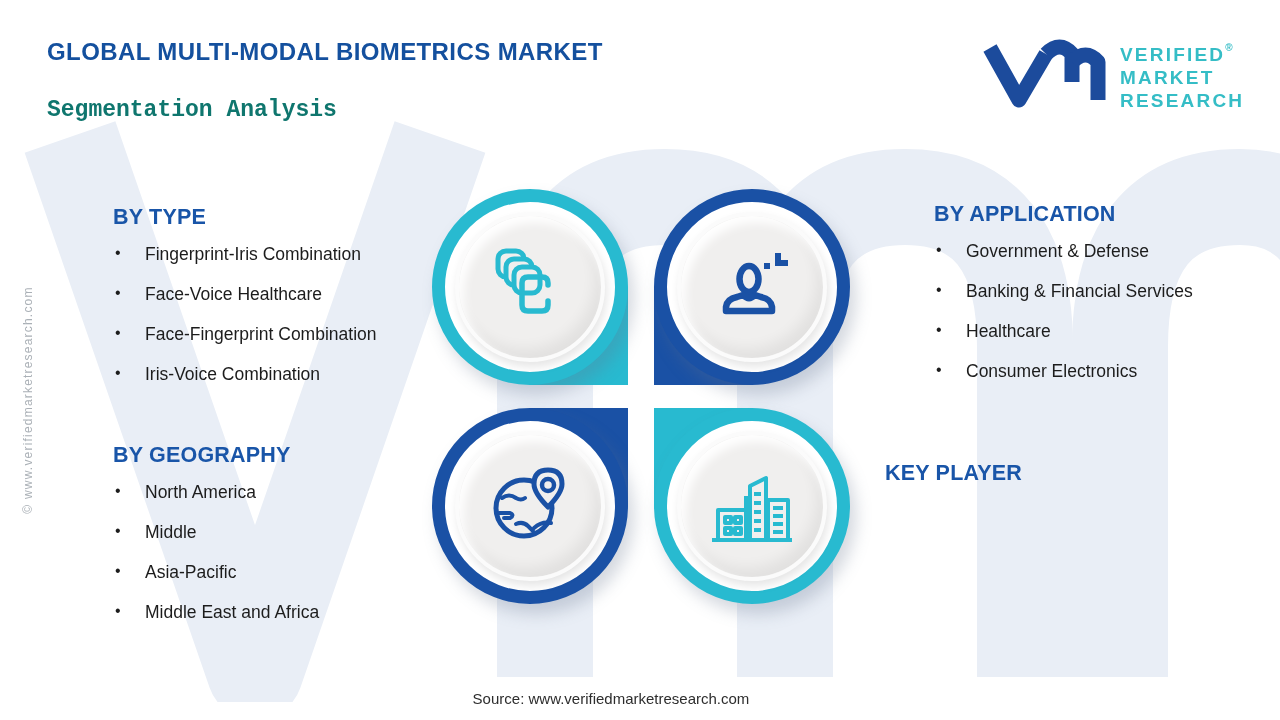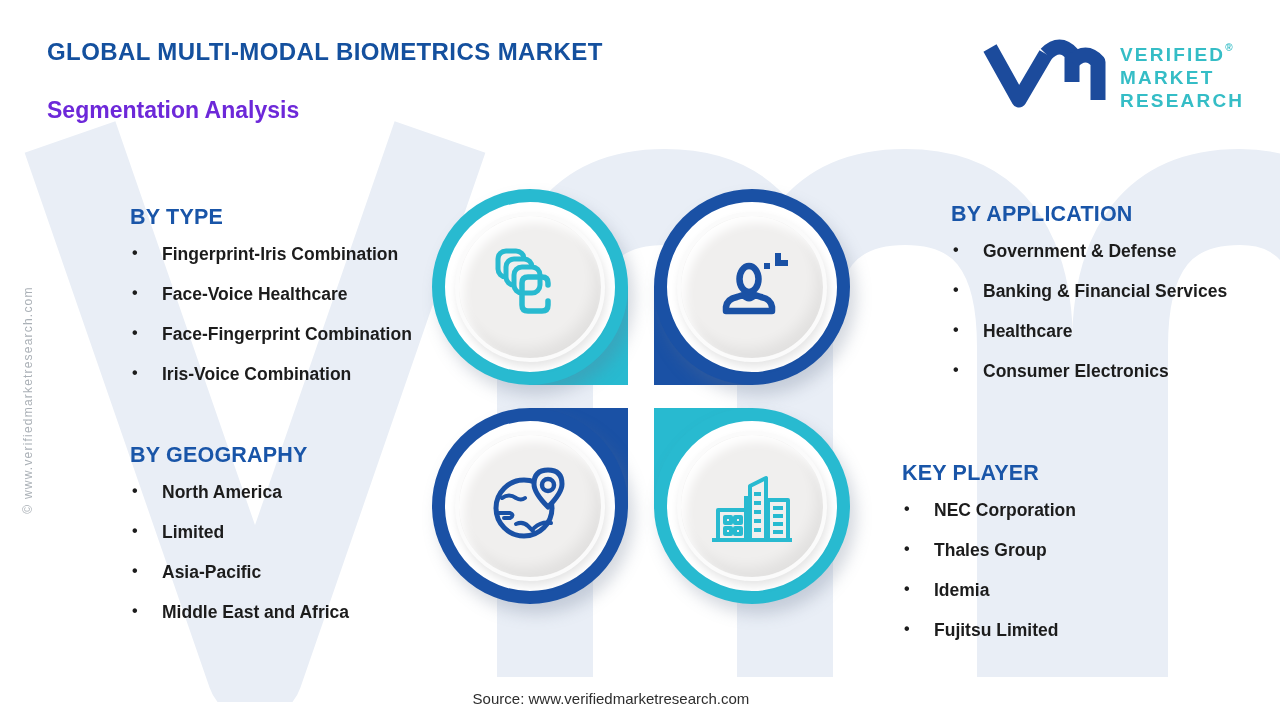--- a/index.html
+++ b/index.html
@@ -5,41 +5,41 @@
   html,body{margin:0;padding:0;}
   body{width:1280px;height:720px;position:relative;overflow:hidden;background:#ffffff;
        font-family:"Liberation Sans", sans-serif;}
   .abs{position:absolute;}
 
   
   #watermark{left:0;top:112px;pointer-events:none;}
 
   
   #page-title{left:47px;top:38px;font-size:24px;font-weight:bold;color:#14509e;letter-spacing:.4px;}
-  #page-subtitle{left:47px;top:97px;font-size:23px;font-weight:bold;color:#6d28d9;}
+  #page-subtitle{left:47px;top:97px;font-size:23px;font-weight:bold;color:#0f766e;font-family:Liberation Mono, monospace;}
 
   
   #logo{right:18px;top:30px;width:310px;height:85px;}
   #logo-mark{position:absolute;left:30px;top:8px;}
   #logo-text{position:absolute;left:168px;top:6px;color:#35bdc6;font-weight:bold;
              font-size:19px;line-height:23px;letter-spacing:2.2px;}
   #logo-text .reg{font-size:10px;vertical-align:10px;letter-spacing:0;}
 
   
   #side-copyright{left:28px;top:400px;transform:translate(-50%,-50%) rotate(-90deg);
     white-space:nowrap;color:#aab0b6;font-size:12px;letter-spacing:1.2px;}
 
   
-  .section{width:360px;margin-left:17px;}
+  .section{width:360px;}
   #sec-type{left:113px;top:205px;}
   #sec-application{left:934px;top:202px;}
   #sec-geography{left:113px;top:443px;}
   #sec-keyplayer{left:885px;top:461px;}
   .section h2{margin:0 0 14px 0;font-size:21.5px;font-weight:bold;color:#1955a8;letter-spacing:.2px;}
-  .section ul{list-style:none;margin:0;padding:0;font-weight:bold;}
+  .section ul{list-style:none;margin:0;padding:0;}
   .section li{position:relative;padding-left:32px;margin-bottom:19px;font-size:17.5px;color:#1c1c1c;}
   .section li::before{content:"\2022";position:absolute;left:2px;top:0;color:#1c1c1c;font-size:16px;}
 
   
   .unit{width:196px;height:196px;}
   #unit-type{left:432px;top:189px;}
   #unit-application{left:654px;top:189px;}
   #unit-geography{left:432px;top:408px;}
   #unit-keyplayer{left:654px;top:408px;}
   .corner{position:absolute;width:98px;height:98px;}
@@ -110,34 +110,28 @@
     <li>Banking &amp; Financial Services</li>
     <li>Healthcare</li>
     <li>Consumer Electronics</li>
   </ul>
 </div>
 
 <div id="sec-geography" class="abs section">
   <h2>BY GEOGRAPHY</h2>
   <ul>
     <li>North America</li>
-    <li>Limited</li>
+    <li>Middle</li>
     <li>Asia-Pacific</li>
     <li>Middle East and Africa</li>
   </ul>
 </div>
 
 <div id="sec-keyplayer" class="abs section">
   <h2>KEY PLAYER</h2>
-  <ul>
-    <li>NEC Corporation</li>
-    <li>Thales Group</li>
-    <li>Idemia</li>
-    <li>Fujitsu Limited</li>
-  </ul>
 </div>
 
 <div id="unit-type" class="abs unit">
   <div class="corner br teal-bg"></div>
   <div class="ring teal-ring"></div>
   <div class="disc">
     <svg width="92" height="92" viewBox="0 0 92 92">
       <g fill="#f0efee" stroke="#28bad0" stroke-width="5" stroke-linejoin="round">
         <rect x="14" y="10" width="26" height="26" rx="8"></rect>
         <rect x="22" y="18" width="26" height="26" rx="8"></rect>

